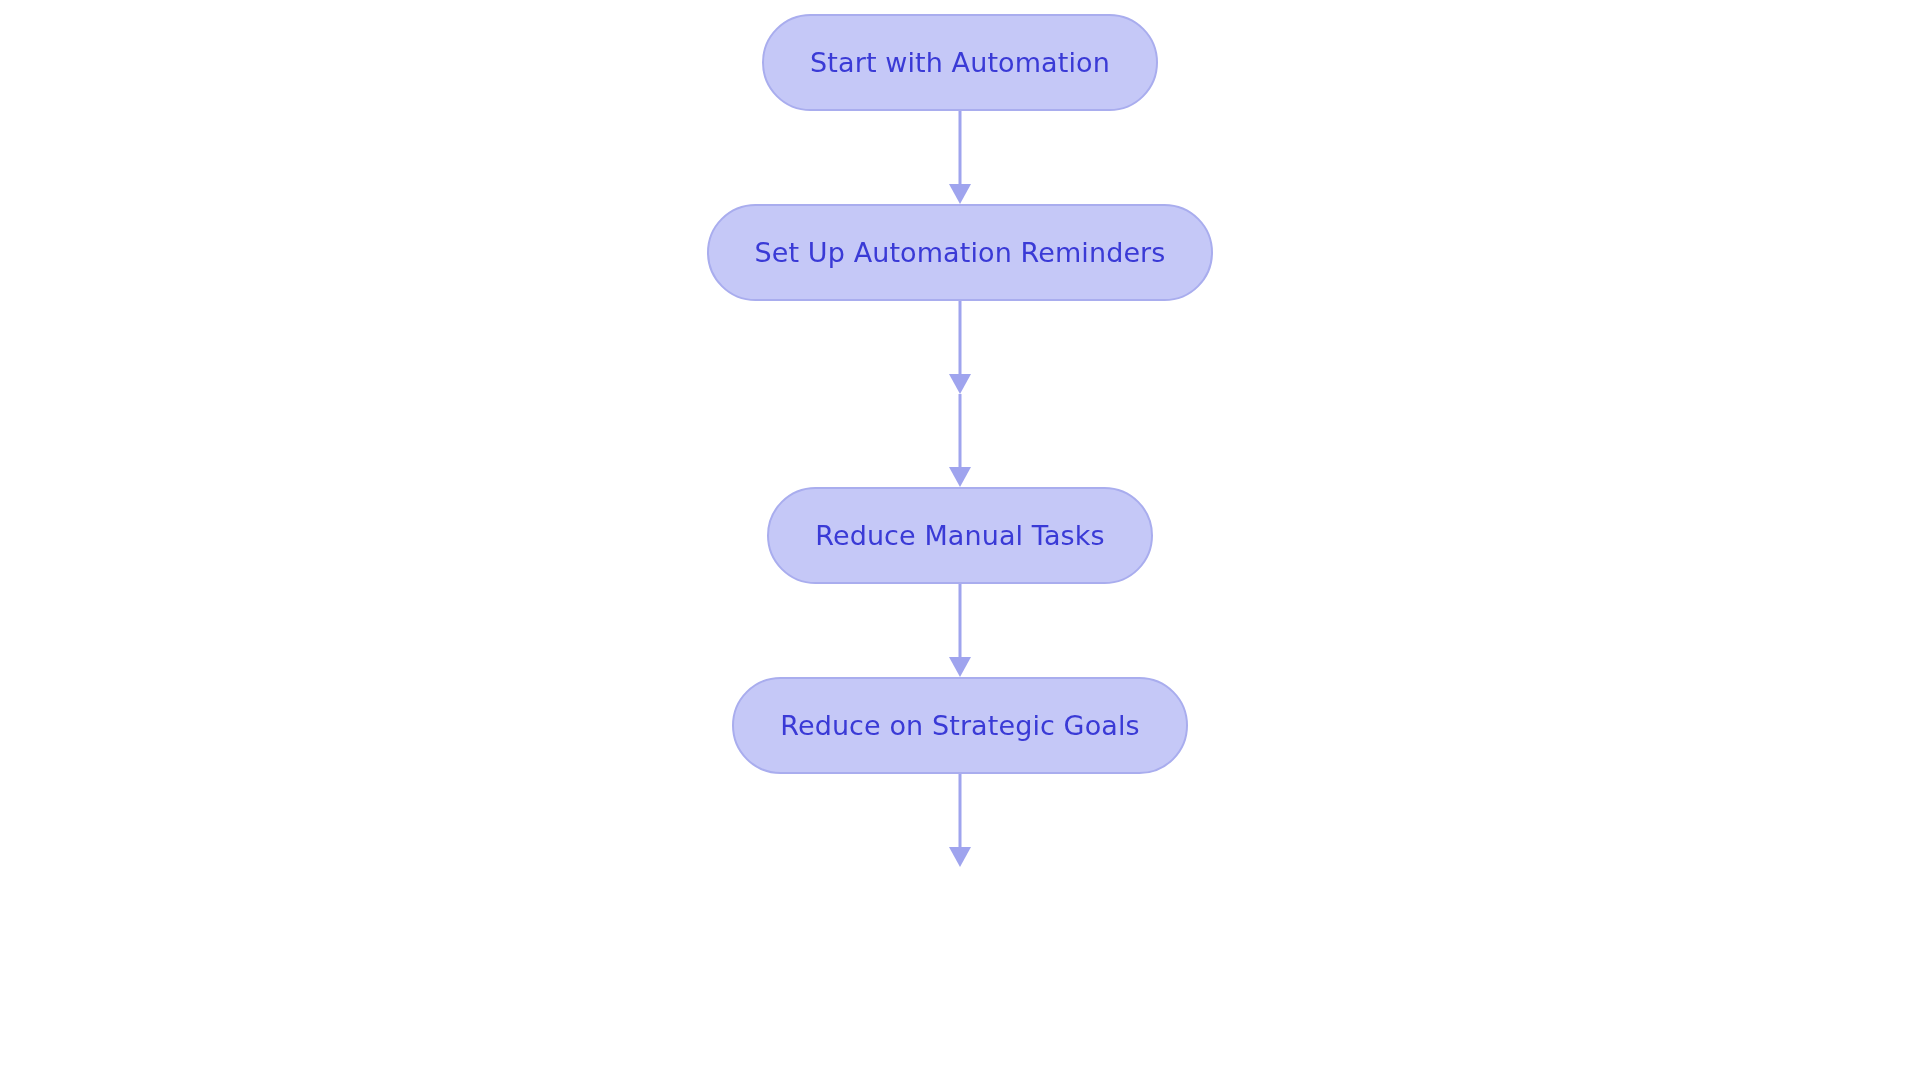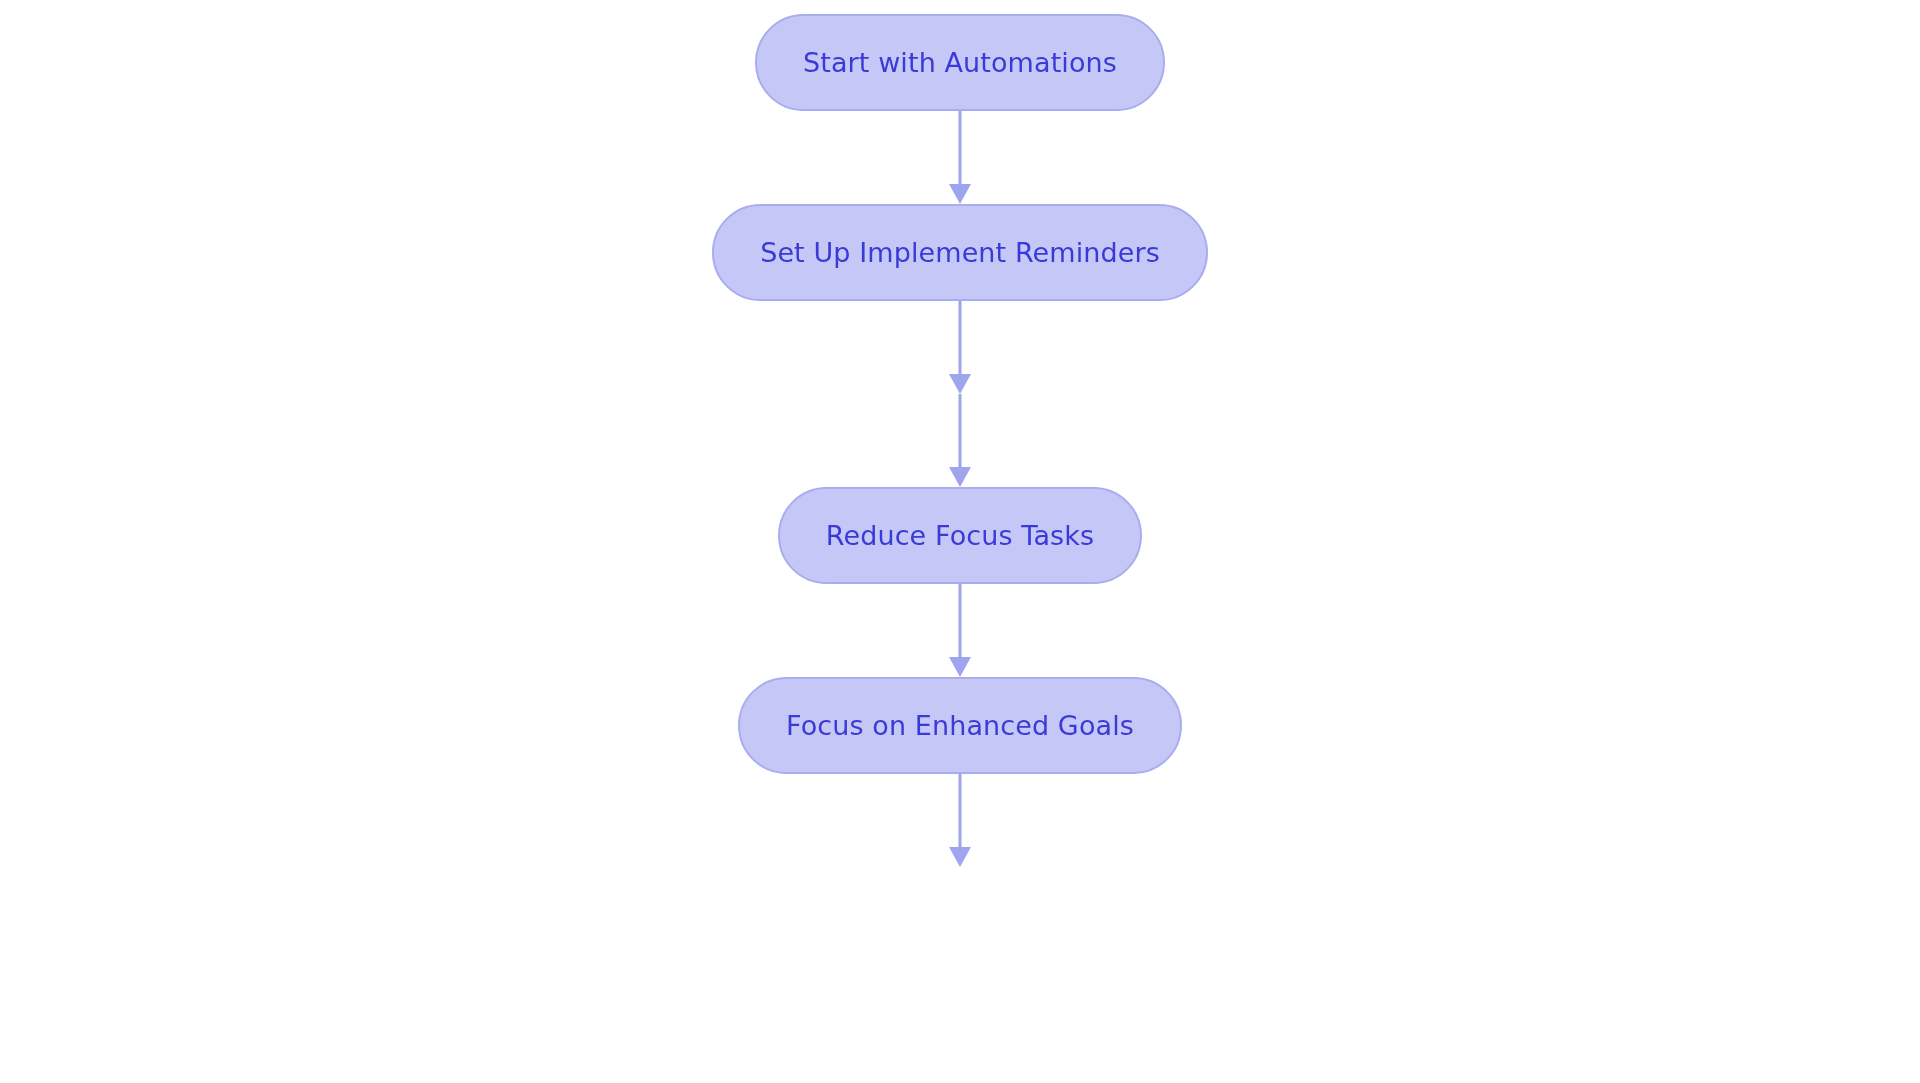--- a/index.html
+++ b/index.html
@@ -86,54 +86,54 @@
     border-top: 20px solid #9fa4ee;
   }
 </style>
 </head>
 <body>
 
 <div id="flowchart-canvas">
   <div class="flow-column">
 
     <div class="flow-node">
-      <span class="flow-node-label">Start with Automations</span>
+      <span class="flow-node-label">Start with Automation</span>
     </div>
 
     <div class="flow-connector">
       <div class="connector-stem"></div>
       <div class="connector-head"></div>
     </div>
 
     <div class="flow-node">
-      <span class="flow-node-label">Set Up Implement Reminders</span>
+      <span class="flow-node-label">Set Up Automation Reminders</span>
     </div>
 
     <div class="flow-connector">
       <div class="connector-stem"></div>
       <div class="connector-head"></div>
     </div>
 
 
     <div class="flow-connector">
       <div class="connector-stem"></div>
       <div class="connector-head"></div>
     </div>
 
     <div class="flow-node">
-      <span class="flow-node-label">Reduce Focus Tasks</span>
+      <span class="flow-node-label">Reduce Manual Tasks</span>
     </div>
 
     <div class="flow-connector">
       <div class="connector-stem"></div>
       <div class="connector-head"></div>
     </div>
 
     <div class="flow-node">
-      <span class="flow-node-label">Focus on Enhanced Goals</span>
+      <span class="flow-node-label">Reduce on Strategic Goals</span>
     </div>
 
     <div class="flow-connector">
       <div class="connector-stem"></div>
       <div class="connector-head"></div>
     </div>
 
 
   </div>
 </div>

